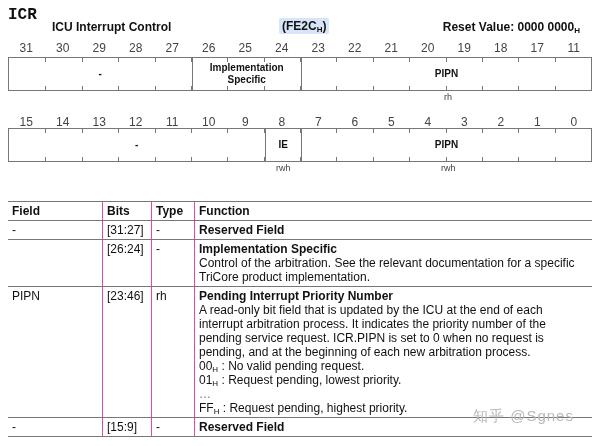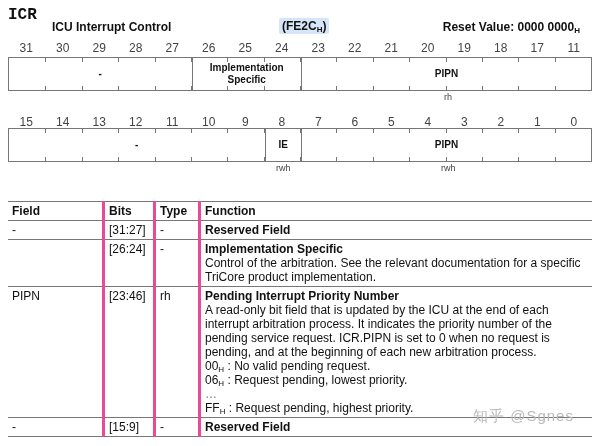--- a/index.html
+++ b/index.html
@@ -20,21 +20,21 @@
   .tick { position:absolute; width:1px; height:4px; background:#777; }
   .field { position:absolute; top:0; height:100%; display:flex; align-items:center; justify-content:center;
            font-size:10px; font-weight:bold; text-align:center; line-height:12px; box-sizing:border-box; }
   .field.sep { border-left:1px solid #777; }
   .acc { font-size:9px; color:#444; }
 
   table.desc { position:absolute; left:8px; top:201px; width:584px; border-collapse:collapse; font-size:12px; }
   table.desc td, table.desc th { vertical-align:top; padding:2px 4px; text-align:left; line-height:14px; }
   table.desc th { font-weight:bold; border-top:1px solid #777; border-bottom:1px solid #777; }
   table.desc td { border-bottom:1px solid #777; }
-  table.desc .cb { border-left:3px solid #ec4899; }
+  table.desc .cb { border-left:1px solid #ec4899; }
   .c1 { width:86px;margin-left:12px; } .c2 { width:40px; } .c3 { width:34px; }
   .fn-title { font-weight:bold; }
   .watermark { position:absolute; left:473px; top:407px; font-size:15px; color:#b9b9b9; letter-spacing:1px; }
 </style>
 </head>
 <body>
 
 <div class="abs hdr-name">ICR</div>
 <div class="abs hdr-desc">ICU Interrupt Control</div>
 <div class="abs hdr-addr"><span>(FE2C</span><sub>H</sub><span>)</span></div>
@@ -175,21 +175,21 @@
     </td>
   </tr>
   <tr>
     <td>PIPN</td>
     <td class="cb">[23:46]</td>
     <td class="cb">rh</td>
     <td class="cb">
       <div class="fn-title">Pending Interrupt Priority Number</div>
       <div>A read-only bit field that is updated by the ICU at the end of each interrupt arbitration process. It indicates the priority number of the pending service request. ICR.PIPN is set to 0 when no request is pending, and at the beginning of each new arbitration process.</div>
       <div><span>00</span><sub>H</sub><span> : No valid pending request.</span></div>
-      <div><span>06</span><sub>H</sub><span> : Request pending, lowest priority.</span></div>
+      <div><span>01</span><sub>H</sub><span> : Request pending, lowest priority.</span></div>
       <div style="color:#777;"><span>…</span></div>
       <div><span>FF</span><sub>H</sub><span> : Request pending, highest priority.</span></div>
     </td>
   </tr>
   <tr>
     <td>-</td>
     <td class="cb">[15:9]</td>
     <td class="cb">-</td>
     <td class="cb fn-title">Reserved Field</td>
   </tr>

